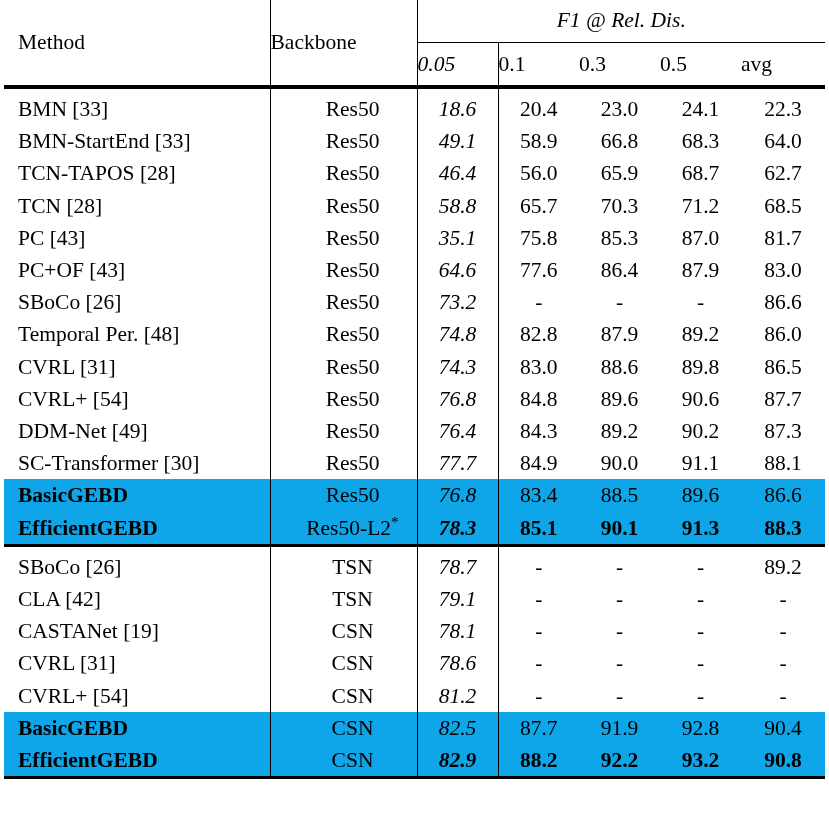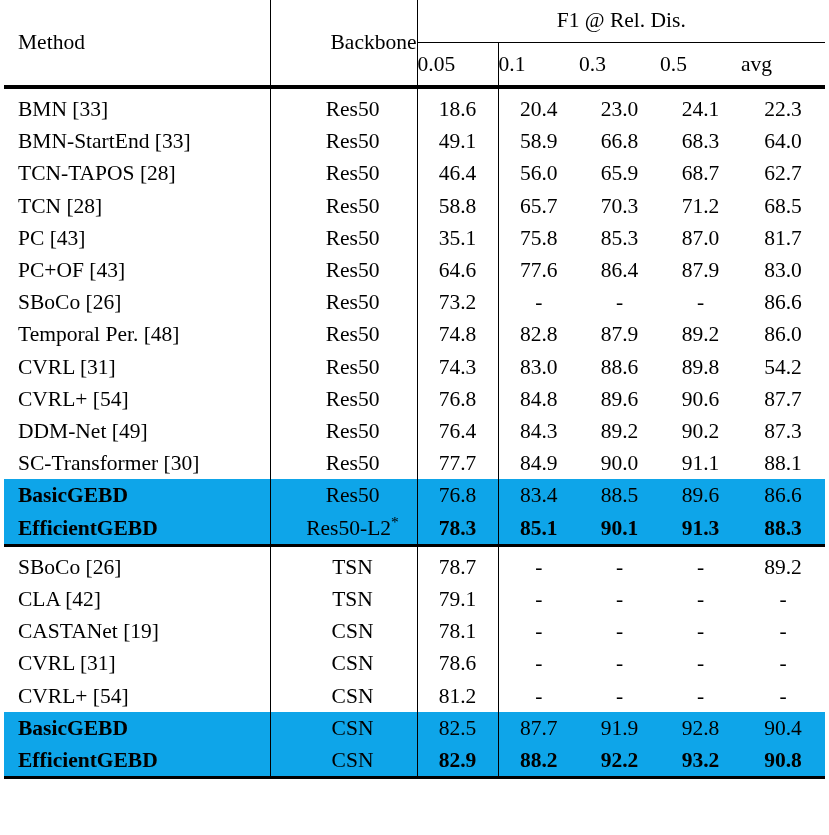--- a/index.html
+++ b/index.html
@@ -51,36 +51,36 @@
     margin: 0;
     vertical-align: middle;
     font-weight: normal;
   }
 
   th.h-method, th.h-backbone {
     height: 82px;
     line-height: 1.1;
   }
   th.h-method { text-align: left; padding-left: 14px; }
-  th.h-backbone { text-align: right; }
+  th.h-backbone { text-align: left; }
 
   th.h-f1 {
     text-align: center;
     height: 40px;
     border-bottom: 1.5px solid #000;
     padding-bottom: 2px;
   }
   th.h-sub {
     text-align: left;
     height: 42px;
   }
 
   
   .vsep-method  { border-left: 1.5px solid #000; }
-  .vsep-back    { border-left: 1.5px solid #000; }
+  .vsep-back    { border-left: 1.5px solid #000; font-style: italic; }
   .vsep-d005    { border-left: 1.5px solid #000; }
 
   
   tbody.body-group td {
     height: 32.2px;
     line-height: 32.2px;
     white-space: nowrap;
   }
   td.cell-method   { text-align: left; padding-left: 14px; }
   td.cell-backbone { text-align: center; padding-left: 18px; }
@@ -214,21 +214,21 @@
           <td class="cell-num ">89.2</td>
           <td class="cell-num ">86.0</td>
         </tr>
         <tr>
           <td class="cell-method">CVRL [31]</td>
           <td class="cell-backbone vsep-method">Res50</td>
           <td class="cell-num vsep-back">74.3</td>
           <td class="cell-num vsep-d005">83.0</td>
           <td class="cell-num ">88.6</td>
           <td class="cell-num ">89.8</td>
-          <td class="cell-num ">54.2</td>
+          <td class="cell-num ">86.5</td>
         </tr>
         <tr>
           <td class="cell-method">CVRL+ [54]</td>
           <td class="cell-backbone vsep-method">Res50</td>
           <td class="cell-num vsep-back">76.8</td>
           <td class="cell-num vsep-d005">84.8</td>
           <td class="cell-num ">89.6</td>
           <td class="cell-num ">90.6</td>
           <td class="cell-num ">87.7</td>
         </tr>

